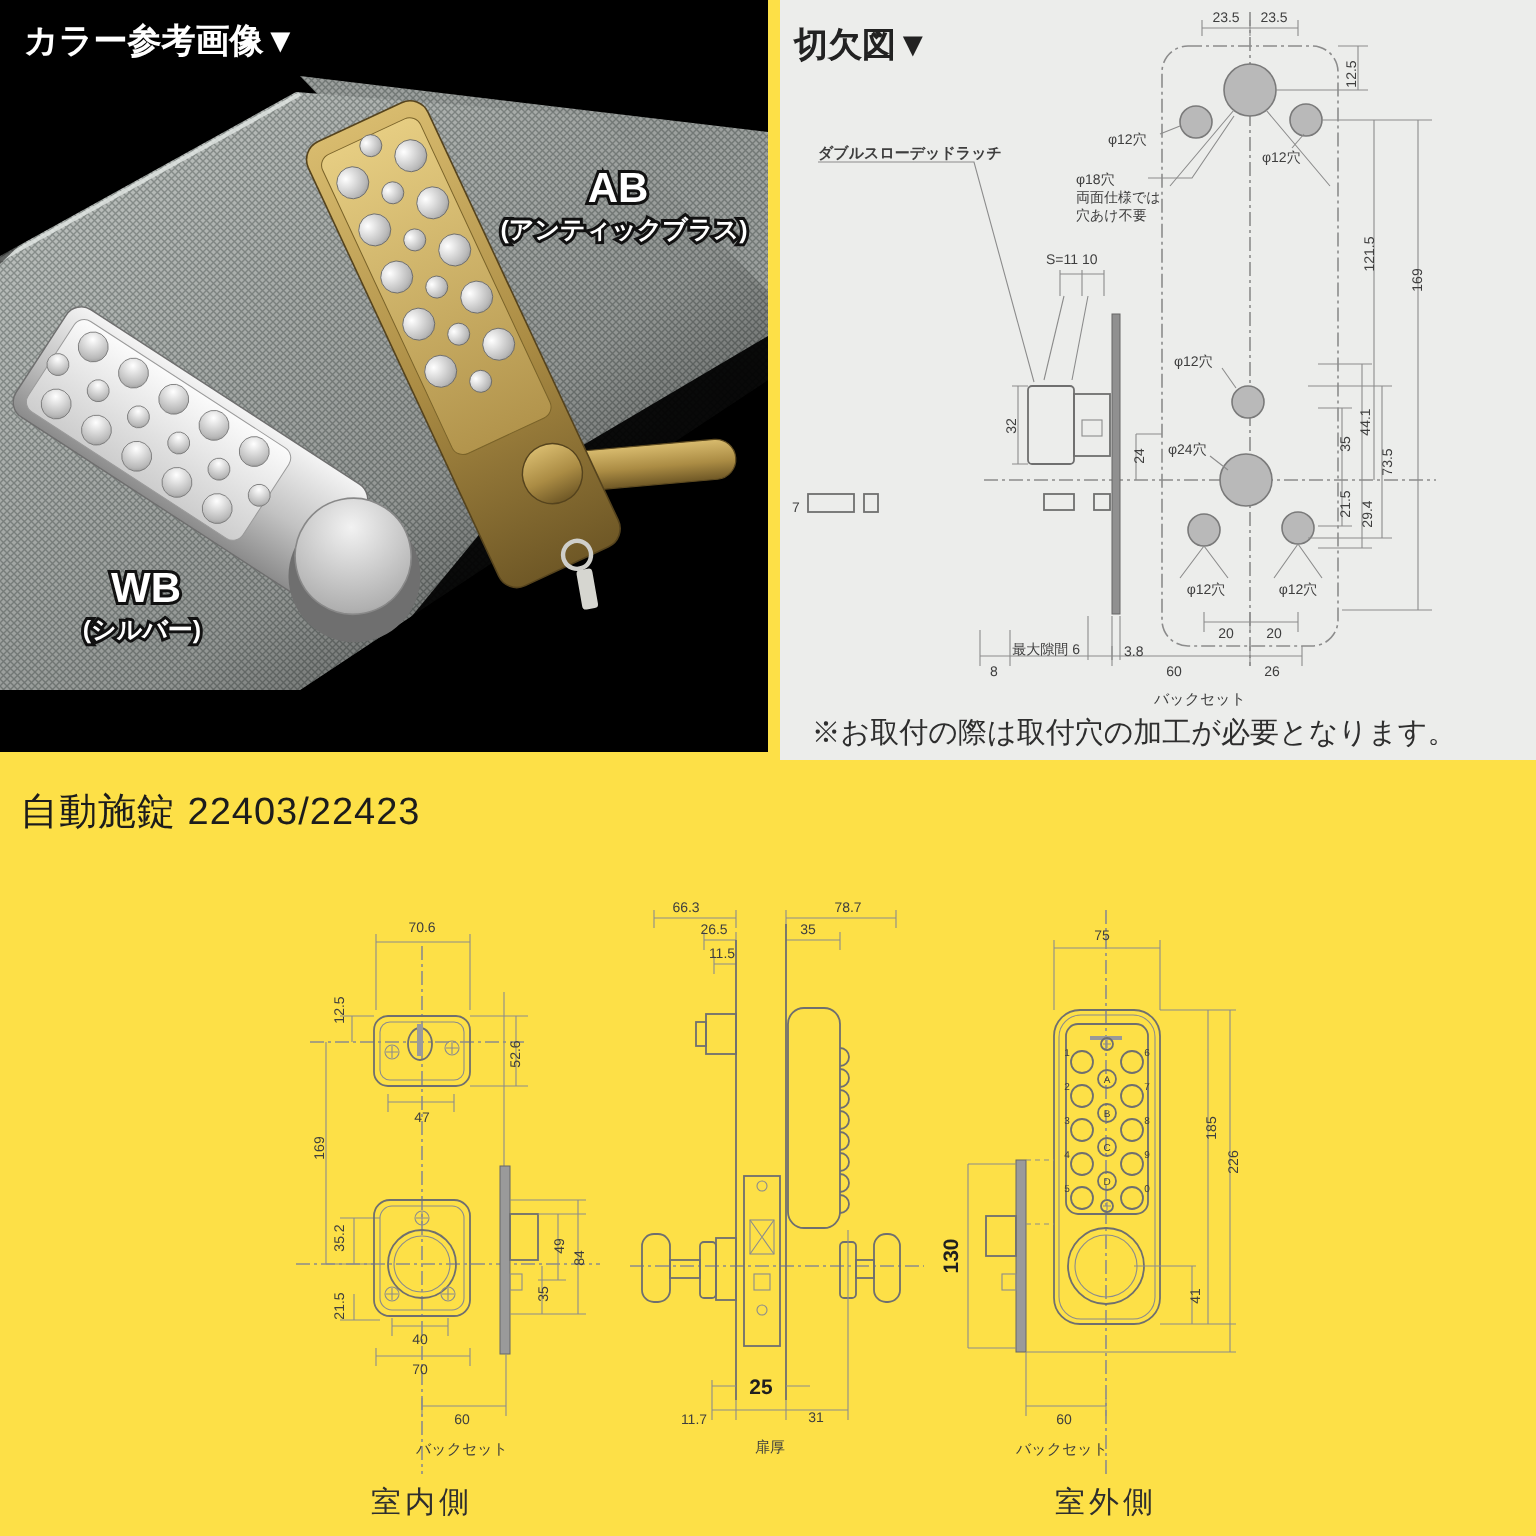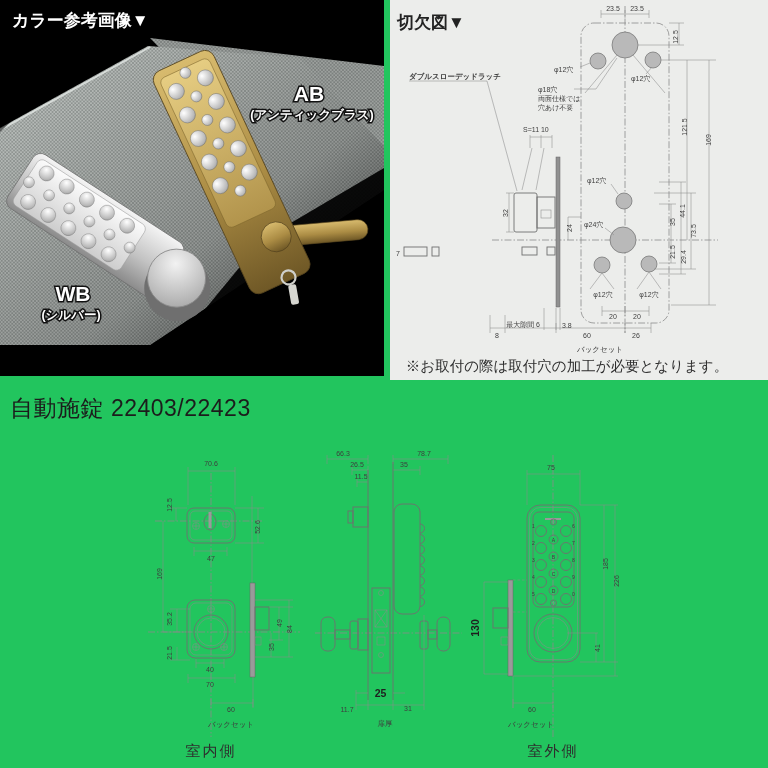--- a/index.html
+++ b/index.html
@@ -1,19 +1,19 @@
 <!DOCTYPE html>
 <html><head>
 <meta charset="utf-8">
 <style>
   html,body{margin:0;padding:0;background:#fff;font-family:"Liberation Sans",sans-serif;}
-  .page{position:relative;width:768px;height:768px;background:#22c55e;overflow:hidden;text-align:right;}
+  .page{position:relative;width:768px;height:768px;background:#fde047;overflow:hidden;text-align:right;}
   .photo-panel{position:absolute;left:0;top:0;width:384px;height:376px;background:#000;}
   .cutout-panel{position:absolute;left:384px;top:0;width:384px;height:480px;}
-  .model-title{position:absolute;left:10px;top:393px;font-size:23px;color:#1c1c1c;letter-spacing:.5px;}
+  .model-title{position:absolute;left:10px;top:393px;font-size:19px;color:#1c1c1c;letter-spacing:.5px;}
   .drawings{position:absolute;left:0;top:430px;width:768px;height:338px;}
   
   .ln{stroke:#6f6f6f;stroke-width:.9;fill:none;}
   .lt{stroke:#8c8c8c;stroke-width:.55;fill:none;}
   .cd{stroke:#8c8c8c;stroke-width:.8;fill:none;stroke-dasharray:7 2 1.5 2;}
   .hole{fill:#b9b9b9;stroke:#7a7a7a;stroke-width:.8;}
   .dim{font-size:7px;fill:#3e3e3e;}
   .dm8{font-size:7.5px;fill:#3e3e3e;}
   .dimb{font-size:10.5px;font-weight:bold;fill:#1f1f1f;}
   .mid{text-anchor:middle;}

